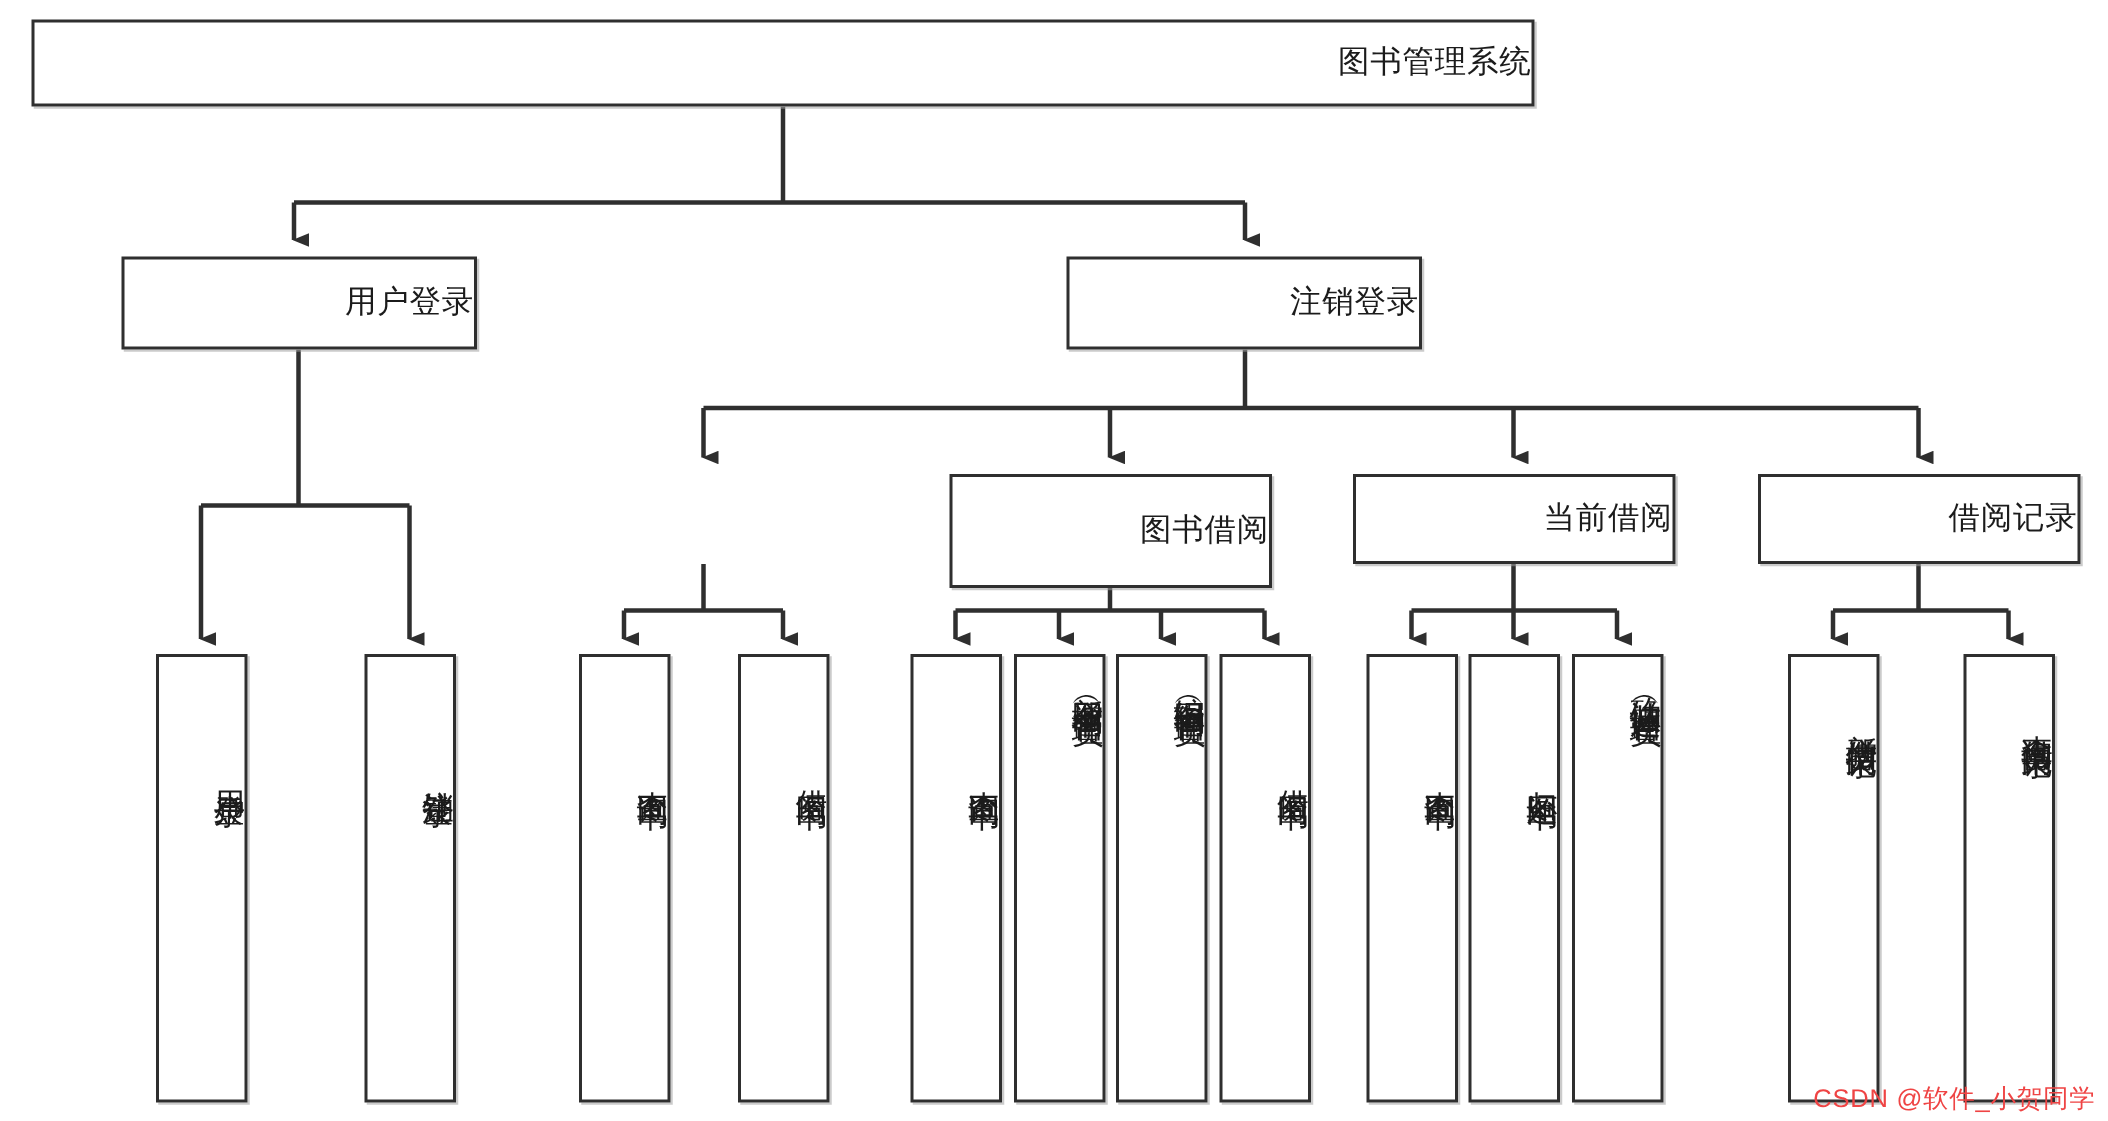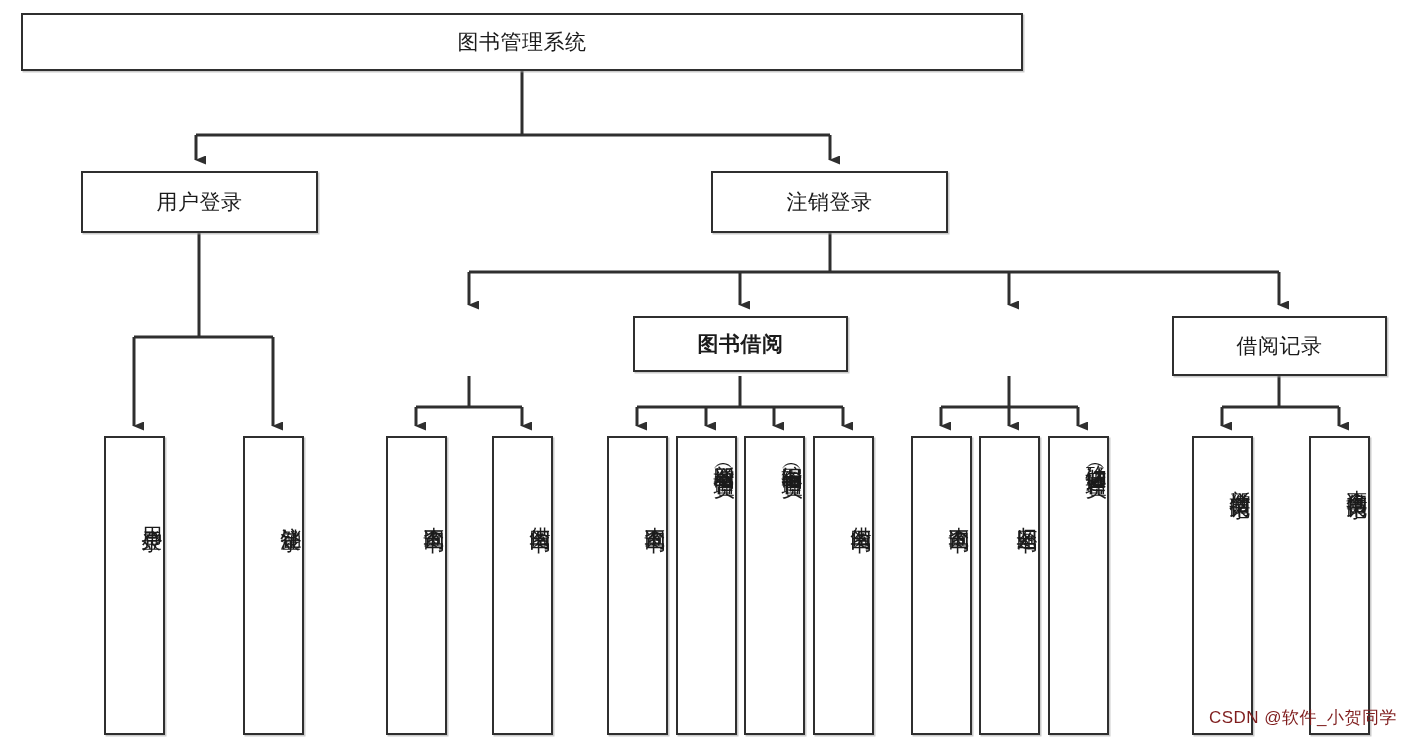--- a/index.html
+++ b/index.html
@@ -26,21 +26,21 @@
     height: 747px;
     pointer-events: none;
   }
   .node {
     position: absolute;
     box-sizing: border-box;
     border: 2.5px solid #2f2f2f;
     background: #ffffff;
     display: flex;
     align-items: center;
-    justify-content: center;
+    justify-content: flex-end;
     box-shadow: 1.5px 1.5px 0 rgba(160,160,160,0.55);
   }
   .node-label {
     color: #1b1b1b;
     text-align: center;
     line-height: 1.12;
     white-space: nowrap;
   }
   .node.horizontal .node-label {
     font-size: 21px;
@@ -61,23 +61,23 @@
     letter-spacing: 2px;
     line-height: 1;
     width: 100%;
     display: block;
     text-align: center;
     margin: 0 auto;
   }
   #watermark {
     position: absolute;
     right: 8px;
-    bottom: 18px;
+    bottom: 3px;
     font-size: 17px;
-    color: #7f1d1d;
+    color: #ef4444;
     letter-spacing: 0.5px;
     white-space: nowrap;
     user-select: none;
   }
 </style>
 </head>
 <body>
 
 <div id="diagram-root">
 
@@ -135,22 +135,25 @@
     <span class="node-label">图书管理系统</span>
   </div>
 
   <div class="node horizontal" style="left:81px; top:171px; width:237px; height:62px;">
     <span class="node-label">用户登录</span>
   </div>
   <div class="node horizontal" style="left:711px; top:171px; width:237px; height:62px;">
     <span class="node-label">注销登录</span>
   </div>
 
-  <div class="node horizontal" style="left:633px; top:316px; width:215px; height:56px;font-weight:bold;">
+  <div class="node horizontal" style="left:633px; top:316px; width:215px; height:76px;">
     <span class="node-label">图书借阅</span>
+  </div>
+  <div class="node horizontal" style="left:902px; top:316px; width:215px; height:60px;">
+    <span class="node-label">当前借阅</span>
   </div>
   <div class="node horizontal" style="left:1172px; top:316px; width:215px; height:60px;">
     <span class="node-label">借阅记录</span>
   </div>
 
   <div class="node vertical" style="left:104px; top:436px; width:61px; height:299px; padding-top:72px;">
     <span class="node-label">用户登录</span>
   </div>
   <div class="node vertical" style="left:243px; top:436px; width:61px; height:299px; padding-top:72px;">
     <span class="node-label">注销登录</span>

